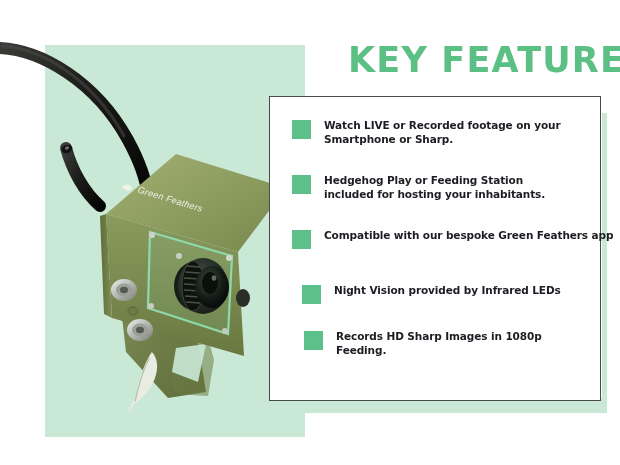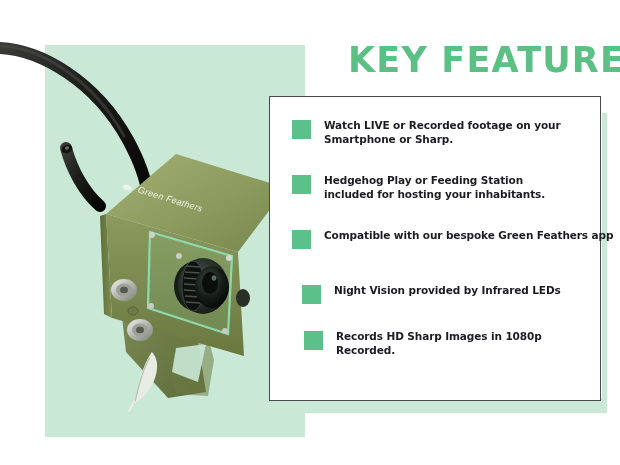--- a/index.html
+++ b/index.html
@@ -216,19 +216,19 @@
       <span class="bullet"></span>
       <span class="feature-text">
         <div>Night Vision provided by Infrared LEDs</div>
       </span>
     </div>
 
     <div class="feature-row r4">
       <span class="bullet"></span>
       <span class="feature-text">
         <div>Records HD Sharp Images in 1080p</div>
-        <div>Recorded.</div>
+        <div>Feeding.</div>
       </span>
     </div>
 
   </div>
 
 </div>
 
 </body></html>

